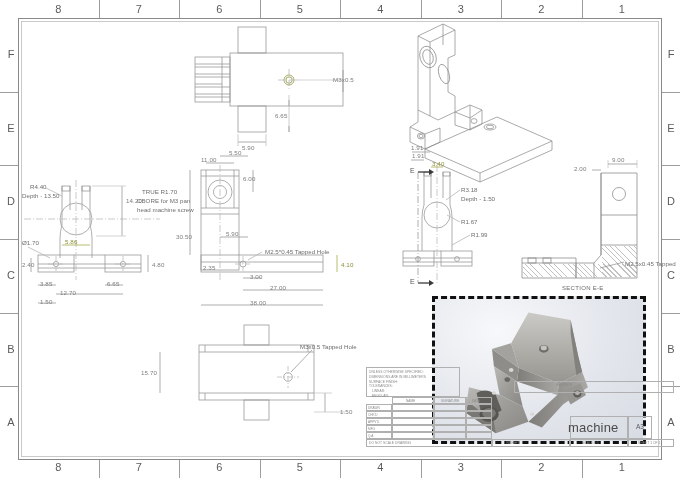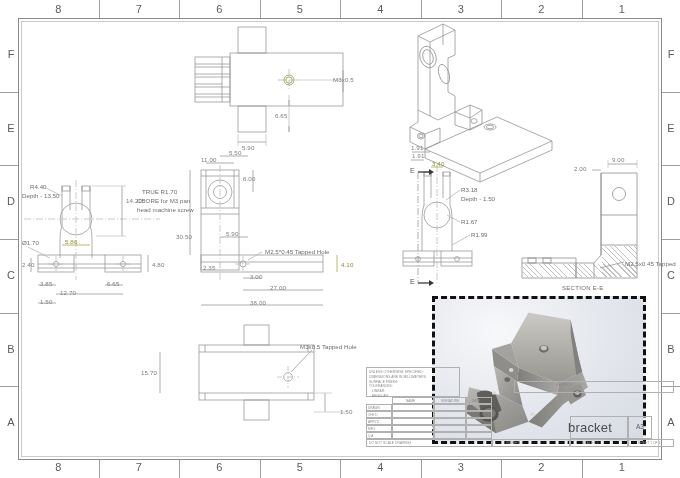--- a/index.html
+++ b/index.html
@@ -451,17 +451,17 @@
 
     <div class="tb" style="left:126px;top:72px;width:78px;height:8px;"></div>
     <div class="tb" style="left:204px;top:72px;width:58px;height:8px;"></div>
     <div class="tb" style="left:262px;top:72px;width:46px;height:8px;"></div>
     <div class="tbtxt" style="left:140px;top:74px;">WEIGHT:</div>
     <div class="tbtxt" style="left:216px;top:74px;">SCALE:1:1</div>
     <div class="tbtxt" style="left:272px;top:74px;">SHEET 1 OF 1</div>
 
     <div class="tb" style="left:204px;top:49px;width:58px;height:23px;"></div>
     <div class="tb" style="left:262px;top:49px;width:24px;height:23px;"></div>
-    <div id="part-title" style="left:202px;top:53px;">bracket</div>
+    <div id="part-title" style="left:202px;top:53px;">machine</div>
     <div id="sheet-size" style="left:270px;top:56px;">A3</div>
   </div>
 
 </div>
 
 </body></html>

